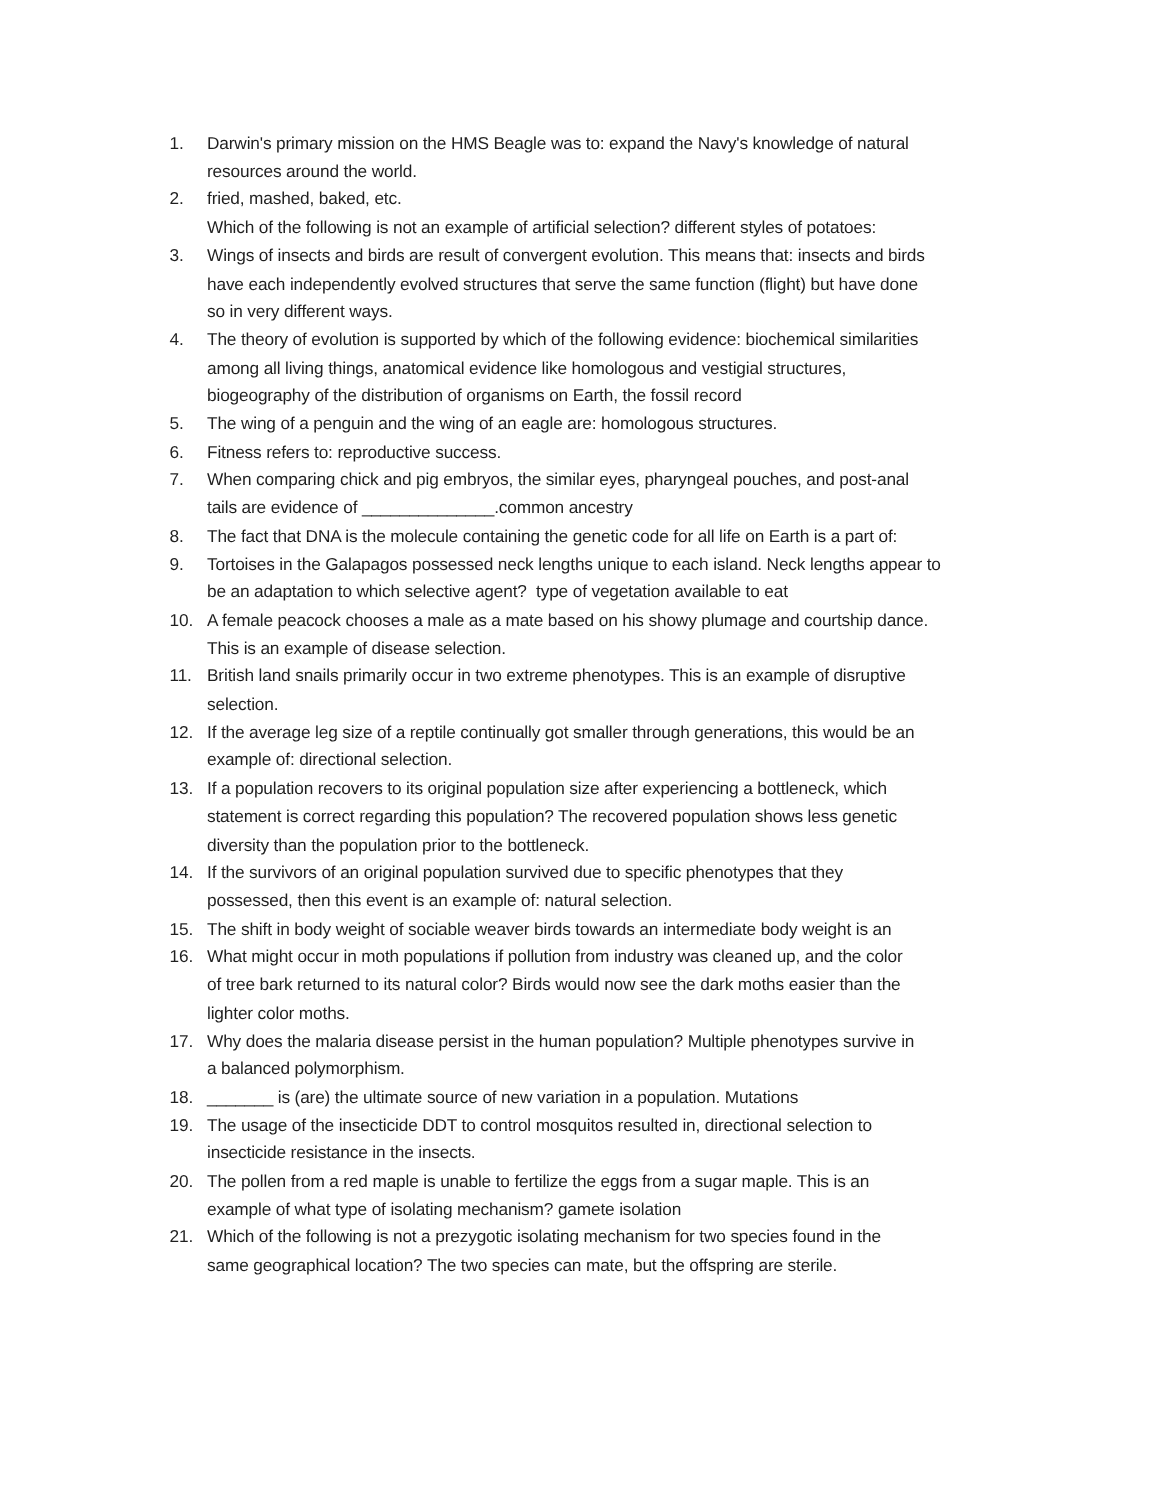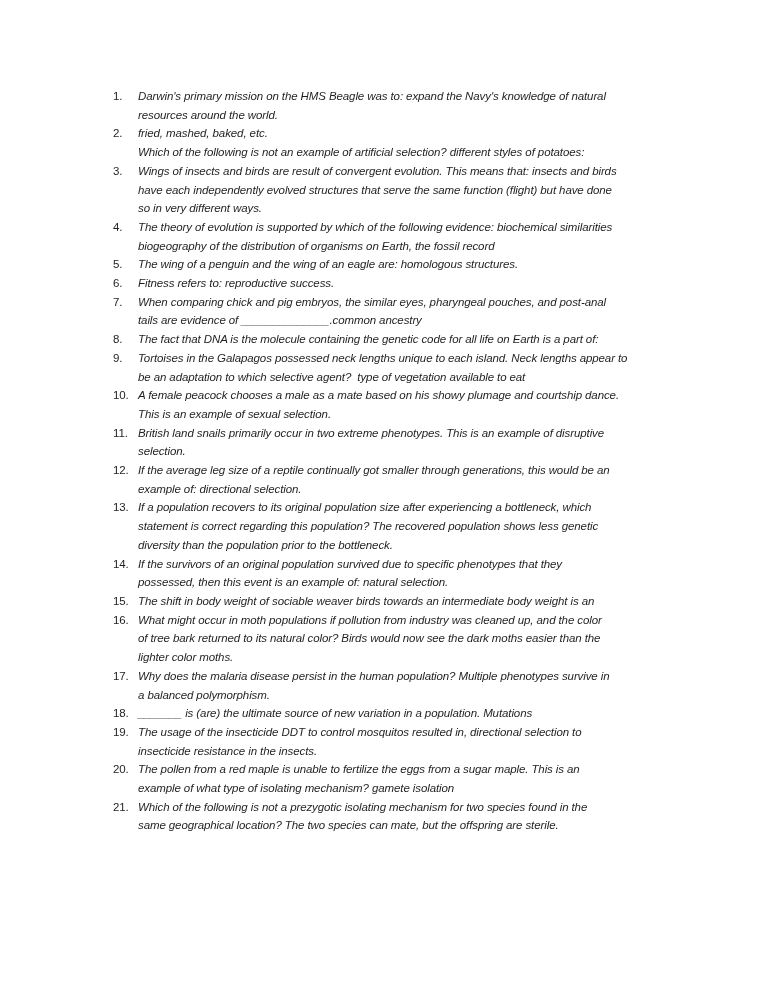--- a/index.html
+++ b/index.html
@@ -34,21 +34,20 @@
     flex: 0 0 25px;
     white-space: pre;
   }
   .text {
     flex: 1 1 auto;
     min-width: 0;
   }
   .line {
     display: block;
     white-space: pre;
-    font-style: italic;
   }
 </style>
 </head>
 <body>
 
 <div class="page" style="background: rgb(255, 255, 255); color: rgb(31, 31, 31);">
   <ol class="question-list" style="list-style:none; margin:0; padding:0;">
       <li class="item">
     <span class="num">1.</span>
     <span class="text">
@@ -68,20 +67,21 @@
     <span class="text">
           <span class="line">Wings of insects and birds are result of convergent evolution. This means that: insects and birds</span>
           <span class="line">have each independently evolved structures that serve the same function (flight) but have done</span>
           <span class="line">so in very different ways.</span>
         </span>
   </li>
       <li class="item">
     <span class="num">4.</span>
     <span class="text">
           <span class="line">The theory of evolution is supported by which of the following evidence: biochemical similarities</span>
+          <span class="line">among all living things, anatomical evidence like homologous and vestigial structures,</span>
           <span class="line">biogeography of the distribution of organisms on Earth, the fossil record</span>
         </span>
   </li>
       <li class="item">
     <span class="num">5.</span>
     <span class="text">
           <span class="line">The wing of a penguin and the wing of an eagle are: homologous structures.</span>
         </span>
   </li>
       <li class="item">
@@ -107,21 +107,21 @@
     <span class="num">9.</span>
     <span class="text">
           <span class="line">Tortoises in the Galapagos possessed neck lengths unique to each island. Neck lengths appear to</span>
           <span class="line">be an adaptation to which selective agent?  type of vegetation available to eat</span>
         </span>
   </li>
       <li class="item">
     <span class="num">10.</span>
     <span class="text">
           <span class="line">A female peacock chooses a male as a mate based on his showy plumage and courtship dance.</span>
-          <span class="line">This is an example of sexual selection.</span>
+          <span class="line">This is an example of disease selection.</span>
         </span>
   </li>
       <li class="item">
     <span class="num">11.</span>
     <span class="text">
           <span class="line">British land snails primarily occur in two extreme phenotypes. This is an example of disruptive</span>
           <span class="line">selection.</span>
         </span>
   </li>
       <li class="item">

